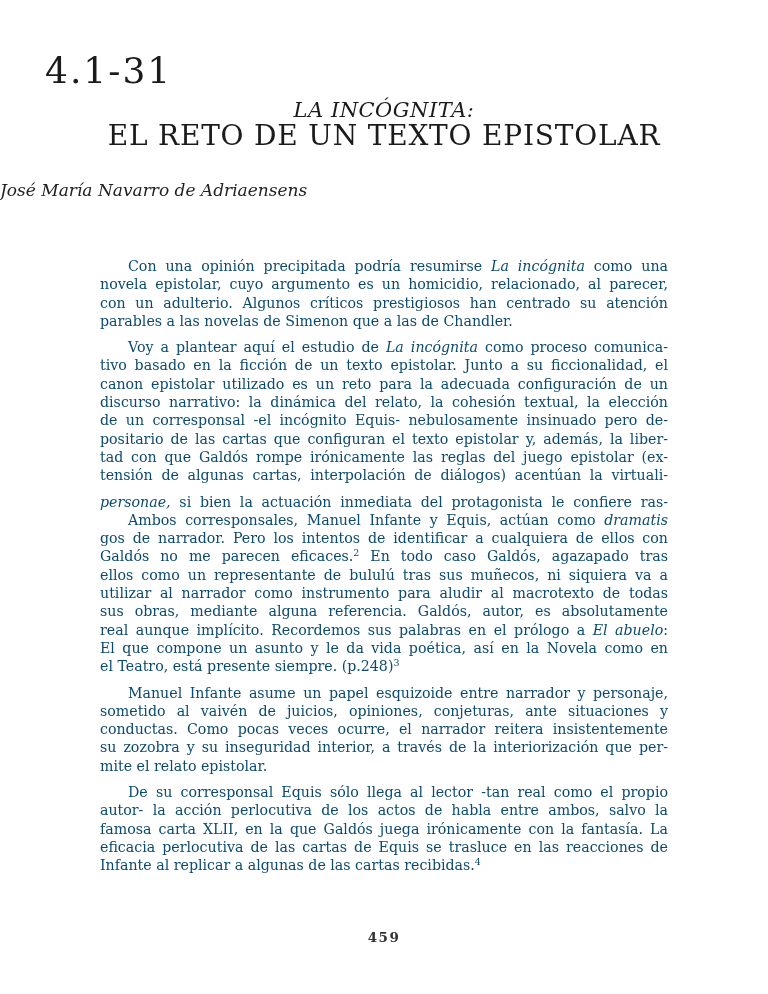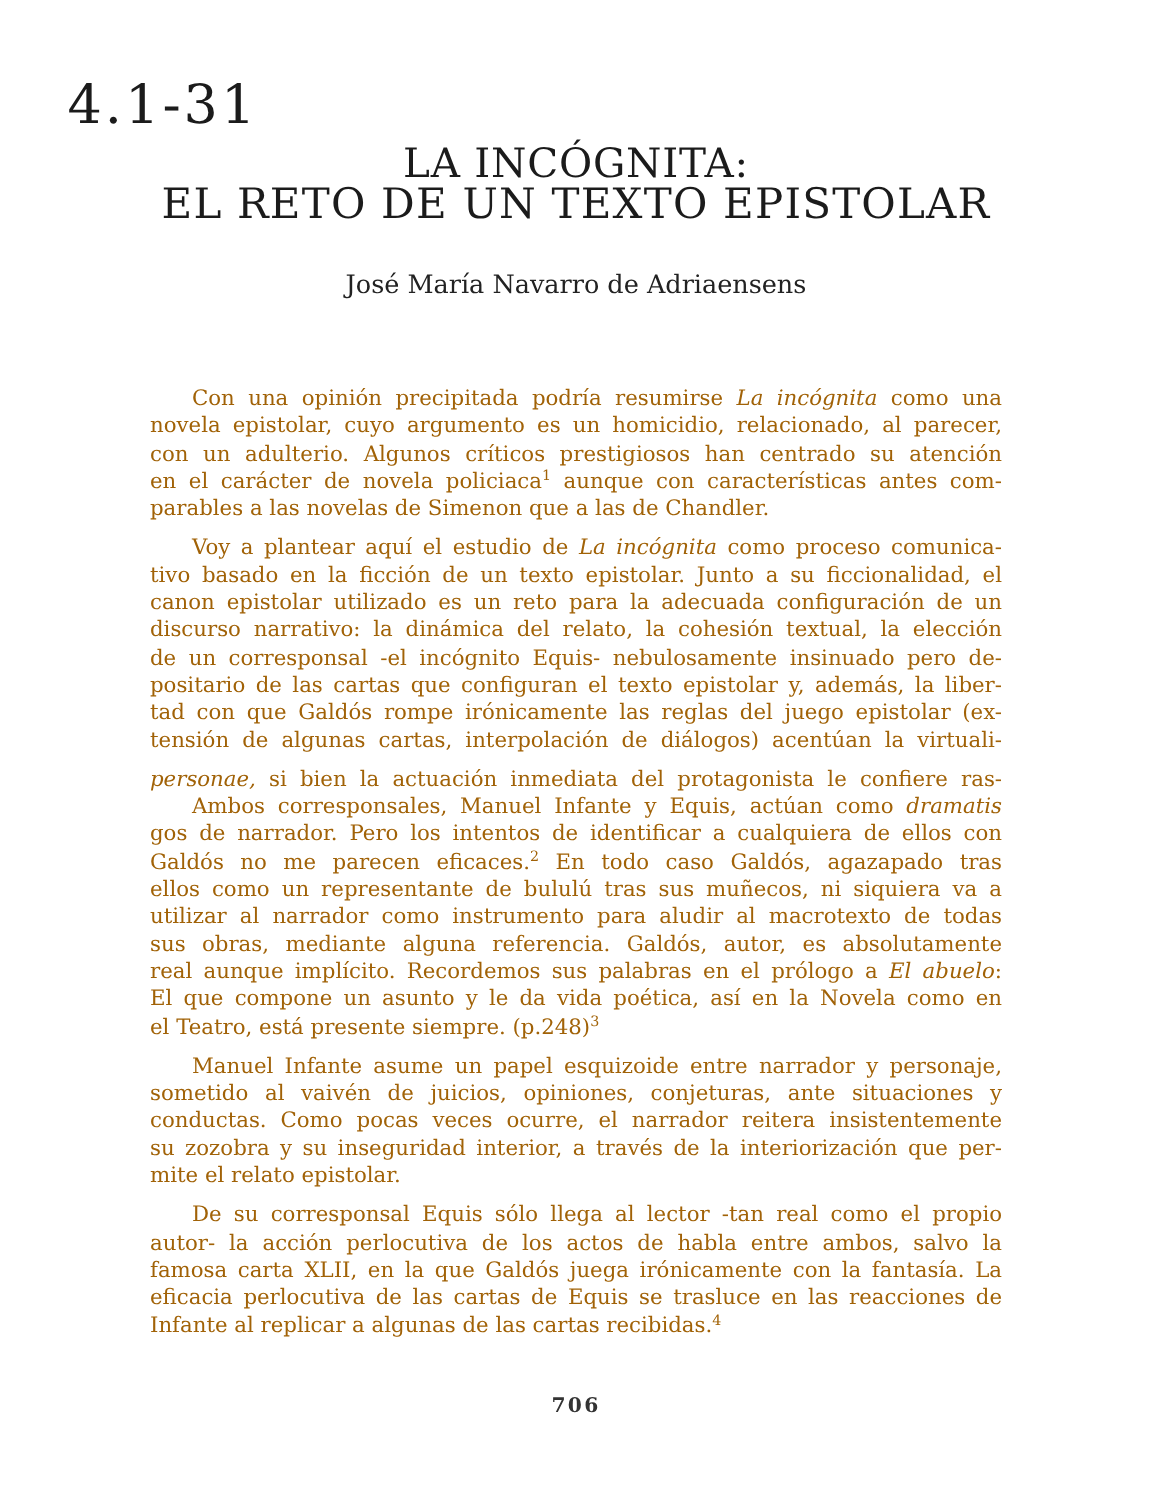--- a/index.html
+++ b/index.html
@@ -26,45 +26,46 @@
   }
   .title-block {
     position: absolute;
     left: 0;
     right: 0;
     top: 97px;
     text-align: center;
     color: #1b1b1b;
   }
   .title-line1 {
-    font-size: 27px;
+    font-size: 21px;
+    font-style: italic;
     letter-spacing: 0.5px;
     line-height: 26px;
   }
   .title-line2 {
     font-size: 28px;
     letter-spacing: 0.8px;
     line-height: 26px;
   }
   .author {
     position: absolute;
     left: 0;
     right: 0;
     top: 180px;
-    text-align: center;
+    font-style: italic;
     font-size: 17px;
     color: #222222;
   }
   .body-text {
     position: absolute;
     left: 100px;
     top: 257px;
     width: 568px;
     font-size: 14.2px;
-    color: #a16207;
+    color: #0c4a6e;
   }
   .para {
     margin: 0 0 8px 0;
   }
   .line {
     line-height: 18.3px;
     text-align: justify;
     text-align-last: justify;
     white-space: normal;
   }
@@ -108,21 +109,20 @@
     <div class="title-line2">EL RETO DE UN TEXTO EPISTOLAR</div>
   </div>
 
   <div class="author">José María Navarro de Adriaensens</div>
 
   <div class="body-text">
       <div class="para">
         <div class="line first">Con una opinión precipitada podría resumirse <em>La incógnita</em> como una</div>
         <div class="line">novela epistolar, cuyo argumento es un homicidio, relacionado, al parecer,</div>
         <div class="line">con un adulterio. Algunos críticos prestigiosos han centrado su atención</div>
-        <div class="line">en el carácter de novela policiaca<sup>1</sup> aunque con características antes com-</div>
         <div class="line last">parables a las novelas de Simenon que a las de Chandler.</div>
       </div>
       <div class="para">
         <div class="line first">Voy a plantear aquí el estudio de <em>La incógnita</em> como proceso comunica-</div>
         <div class="line">tivo basado en la ficción de un texto epistolar. Junto a su ficcionalidad, el</div>
         <div class="line">canon epistolar utilizado es un reto para la adecuada configuración de un</div>
         <div class="line">discurso narrativo: la dinámica del relato, la cohesión textual, la elección</div>
         <div class="line">de un corresponsal -el incógnito Equis- nebulosamente insinuado pero de-</div>
         <div class="line">positario de las cartas que configuran el texto epistolar y, además, la liber-</div>
         <div class="line">tad con que Galdós rompe irónicamente las reglas del juego epistolar (ex-</div>
@@ -149,15 +149,15 @@
       </div>
       <div class="para">
         <div class="line first">De su corresponsal Equis sólo llega al lector -tan real como el propio</div>
         <div class="line">autor- la acción perlocutiva de los actos de habla entre ambos, salvo la</div>
         <div class="line">famosa carta XLII, en la que Galdós juega irónicamente con la fantasía. La</div>
         <div class="line">eficacia perlocutiva de las cartas de Equis se trasluce en las reacciones de</div>
         <div class="line last">Infante al replicar a algunas de las cartas recibidas.<sup>4</sup></div>
       </div>
     </div>
 
-  <div class="page-number">706</div>
+  <div class="page-number">459</div>
 
 </div>
 
 </body></html>

